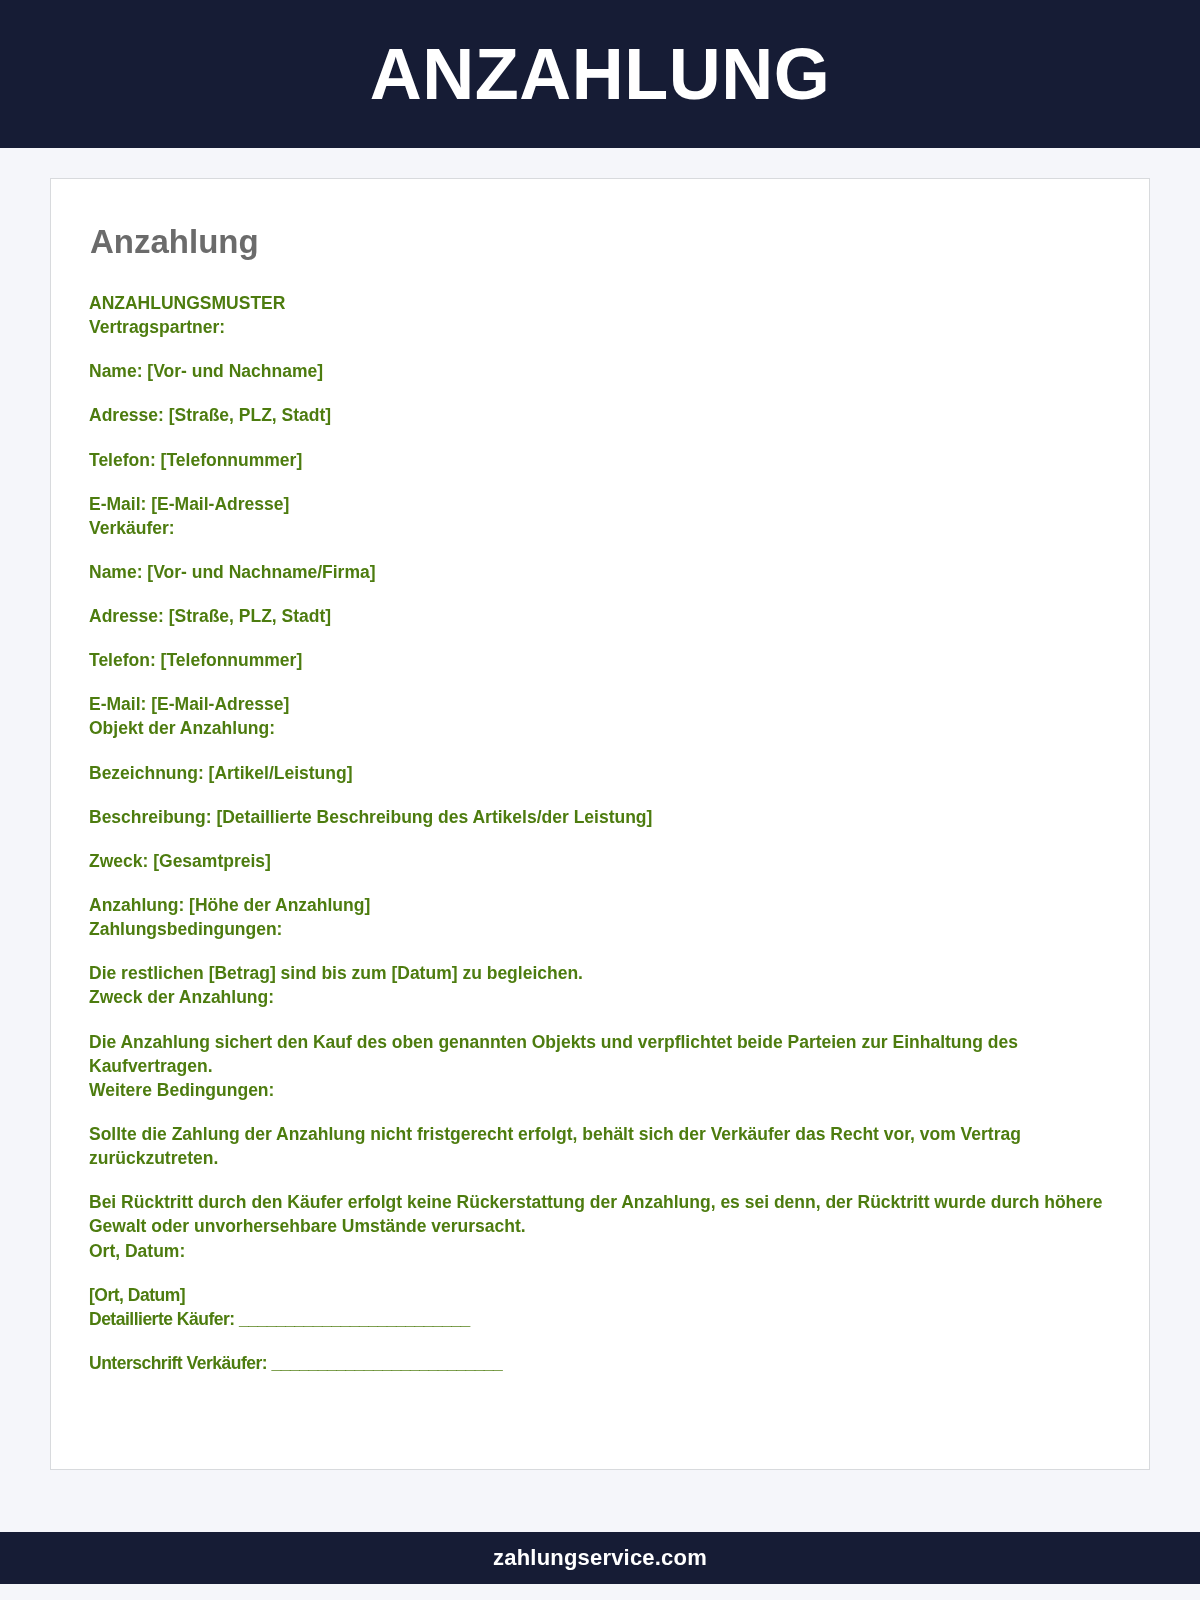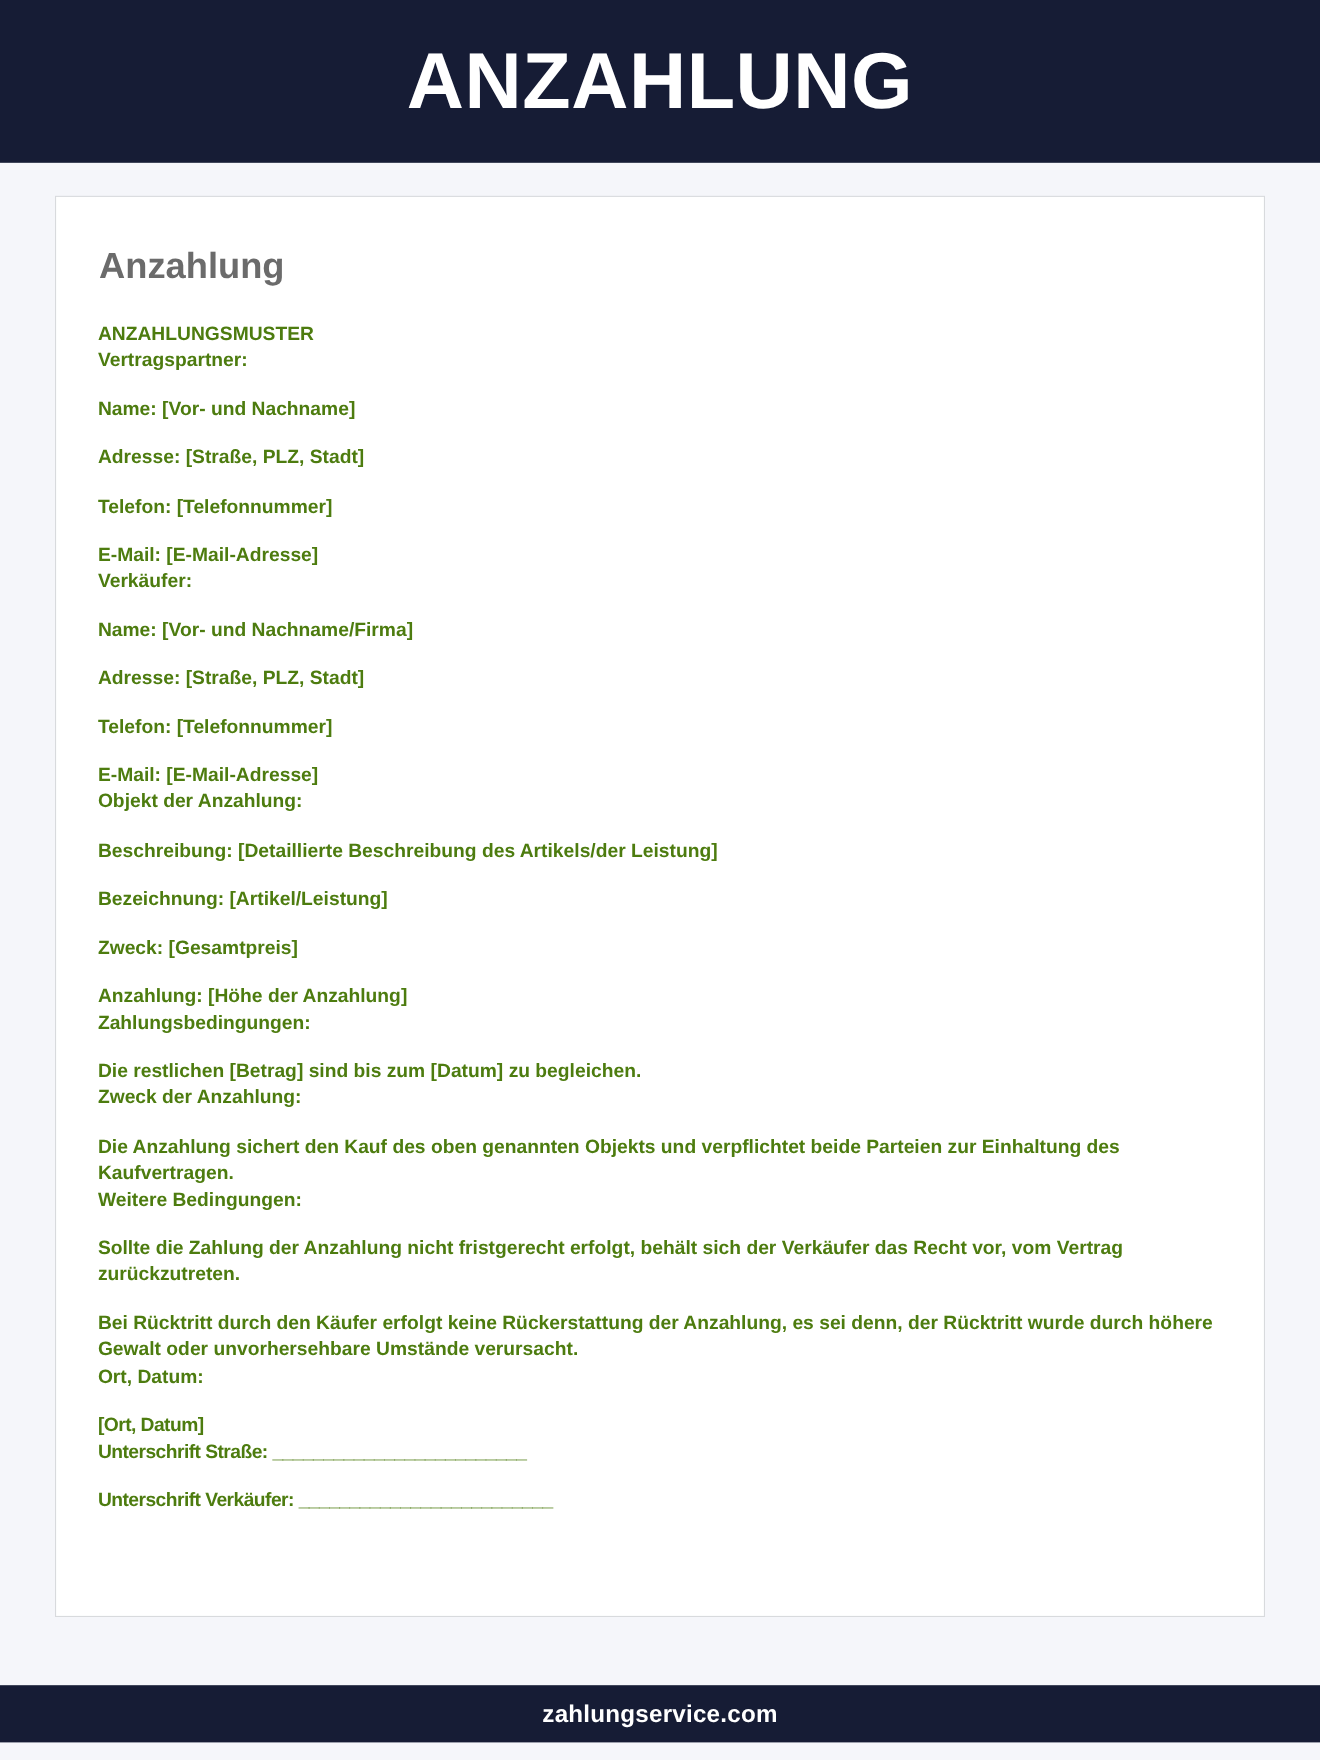--- a/index.html
+++ b/index.html
@@ -108,34 +108,34 @@
       <p> Name: [Vor- und Nachname]</p>
       <p> Adresse: [Straße, PLZ, Stadt]</p>
       <p> Telefon: [Telefonnummer]</p>
       <p> E-Mail: [E-Mail-Adresse]
 Verkäufer:</p>
       <p> Name: [Vor- und Nachname/Firma]</p>
       <p> Adresse: [Straße, PLZ, Stadt]</p>
       <p> Telefon: [Telefonnummer]</p>
       <p> E-Mail: [E-Mail-Adresse]
 Objekt der Anzahlung:</p>
+      <p> Bezeichnung: [Artikel/Leistung]</p>
       <p> Beschreibung: [Detaillierte Beschreibung des Artikels/der Leistung]</p>
-      <p> Bezeichnung: [Artikel/Leistung]</p>
       <p> Zweck: [Gesamtpreis]</p>
       <p> Anzahlung: [Höhe der Anzahlung]
 Zahlungsbedingungen:</p>
       <p> Die restlichen [Betrag] sind bis zum [Datum] zu begleichen.
  Zweck der Anzahlung:</p>
       <p>Die Anzahlung sichert den Kauf des oben genannten Objekts und verpflichtet beide Parteien zur Einhaltung des Kaufvertragen.
  Weitere Bedingungen:</p>
       <p>Sollte die Zahlung der Anzahlung nicht fristgerecht erfolgt, behält sich der Verkäufer das Recht vor, vom Vertrag zurückzutreten.</p>
       <p>Bei Rücktritt durch den Käufer erfolgt keine Rückerstattung der Anzahlung, es sei denn, der Rücktritt wurde durch höhere Gewalt oder unvorhersehbare Umstände verursacht.
  Ort, Datum:</p>
       <p class="sig-rule"> [Ort, Datum]
-Unterschrift Straße: _________________________</p>
+Detaillierte Käufer: _________________________</p>
       <p class="sig-rule"> Unterschrift Verkäufer: _________________________</p>
     </div>
 
   </section>
 </main>
 
 <footer class="footer-bar">
   <a class="footer-link" href="#">zahlungservice.com</a>
 </footer>
 

